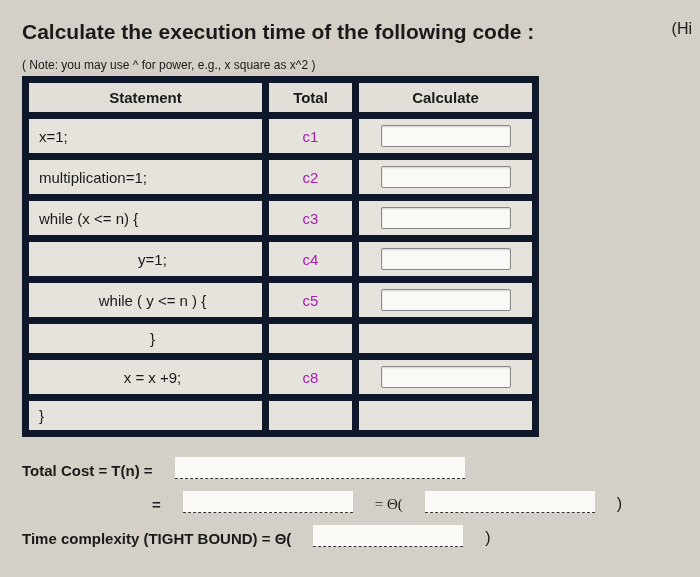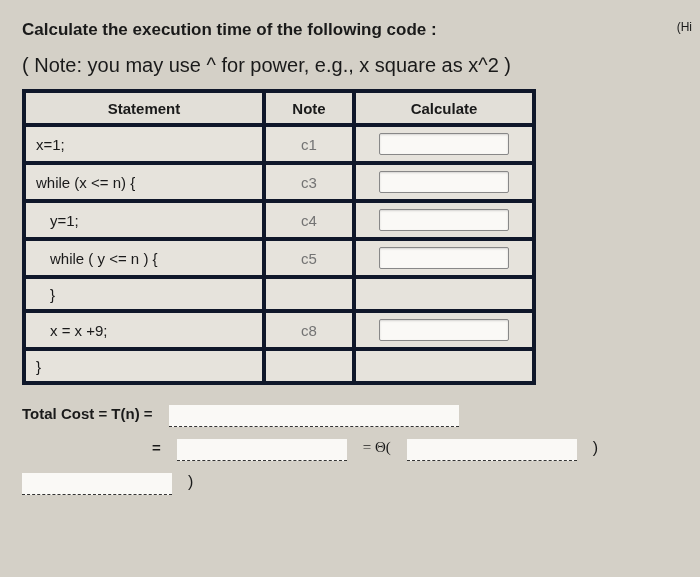--- a/index.html
+++ b/index.html
@@ -6,52 +6,52 @@
   body {
     font-family: Arial, Helvetica, sans-serif;
     background: #d4d0c7;
     width: 700px;
     height: 577px;
     overflow: hidden;
     padding: 20px 12px 20px 22px;
     color: #1a1a1a;
     position: relative;
   }
-  .title { font-size: 17px; font-weight: bold; margin-bottom: 14px; }
-  .note { font-size: 20px; margin-bottom: 12px; }
-  .corner { position: absolute; top: 20px; right: 8px; font-size: 12px; }
+  .title { font-size: 21px; font-weight: bold; margin-bottom: 14px; }
+  .note { font-size: 12px; margin-bottom: 4px; }
+  .corner { position: absolute; top: 20px; right: 8px; font-size: 16px; }
   table {
     border-collapse: collapse;
     background: #e6e3dc;
   }
   th, td {
-    border: 4px solid #0f172a;
+    border: 7px solid #0f172a;
     padding: 6px 10px;
     font-size: 15px;
     text-align: left;
     vertical-align: middle;
     height: 34px;
   }
   th { font-weight: bold; text-align: center; background: #e2dfd8; }
-  td.cost { text-align: center; color: #737373; width: 90px; }
+  td.cost { text-align: center; color: #a21caf; width: 90px; }
   td.stmt { width: 240px; }
   td.rep { width: 180px; text-align: center; }
-  .indent1 { padding-left: 24px; }
+  .indent1 { padding-left: 24px; text-align: center; }
   .indent2 { padding-left: 40px; }
   .rep-input {
     width: 130px; height: 22px;
     border: 1px solid #888;
     background: #faf9f6;
     border-radius: 2px;
     box-shadow: inset 0 1px 2px rgba(0,0,0,0.15);
     font-size: 14px;
     padding: 0 4px;
   }
   .bottom { margin-top: 20px; font-size: 15px; }
-  .bottom-row { display: flex; align-items: flex-start; gap: 16px; margin-bottom: 12px; }
+  .bottom-row { display: flex; align-items: flex-end; gap: 22px; margin-bottom: 12px; }
   .bottom-row .lbl { font-weight: bold; }
   .line-input {
     height: 22px;
     border: none;
     border-bottom: 1.5px dashed #333;
     background: #faf9f6;
     font-size: 14px;
     padding: 0 4px;
   }
   .w-long { width: 290px; }
@@ -65,28 +65,33 @@
 
 <div class="corner">(Hi</div>
 
 <div class="title">Calculate the execution time of the following code :</div>
 <div class="note">( Note: you may use ^ for power, e.g., x square as x^2 )</div>
 
 <table>
   <thead>
     <tr>
       <th>Statement</th>
-      <th>Note</th>
+      <th>Total</th>
       <th>Calculate</th>
     </tr>
   </thead>
   <tbody id="tbody">
       <tr>
         <td class="stmt">x=1;</td>
         <td class="cost">c1</td>
+        <td class="rep"><input class="rep-input" style=""></td>
+      </tr>
+      <tr>
+        <td class="stmt">multiplication=1;</td>
+        <td class="cost">c2</td>
         <td class="rep"><input class="rep-input" style=""></td>
       </tr>
       <tr>
         <td class="stmt">while (x &lt;= n) {</td>
         <td class="cost">c3</td>
         <td class="rep"><input class="rep-input" style=""></td>
       </tr>
       <tr>
         <td class="stmt indent1">y=1;</td>
         <td class="cost">c4</td>
@@ -121,16 +126,17 @@
     <input class="line-input w-long" style="">
   </div>
   <div class="bottom-row" style="padding-left:130px;">
     <span class="lbl">=</span>
     <input class="line-input w-med" style="">
     <span class="theta">= Θ(</span>
     <input class="line-input w-med" style="">
     <span class="paren">)</span>
   </div>
   <div class="bottom-row">
+    <span class="lbl">Time complexity (TIGHT BOUND)  =  Θ(</span>
     <input class="line-input w-short" style="">
     <span class="paren">)</span>
   </div>
 </div>
 
 </body></html>

